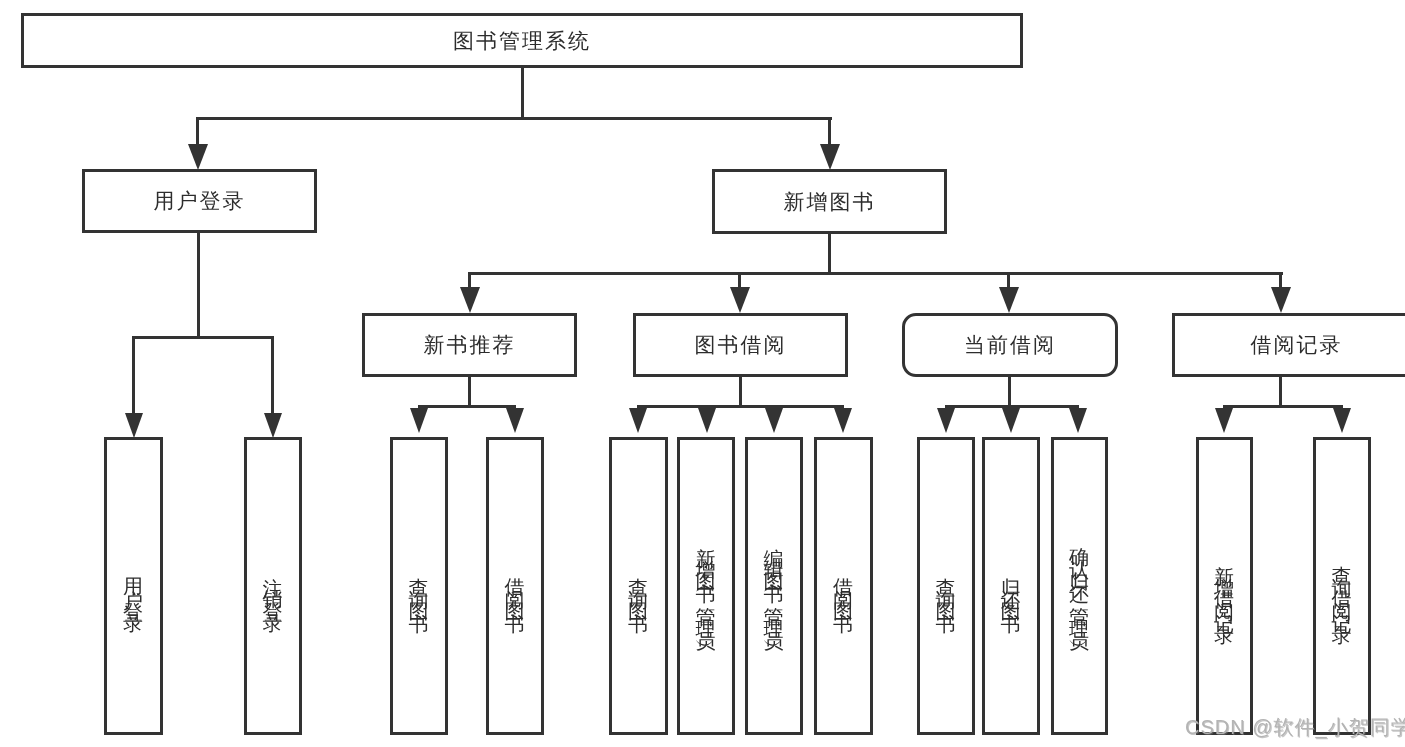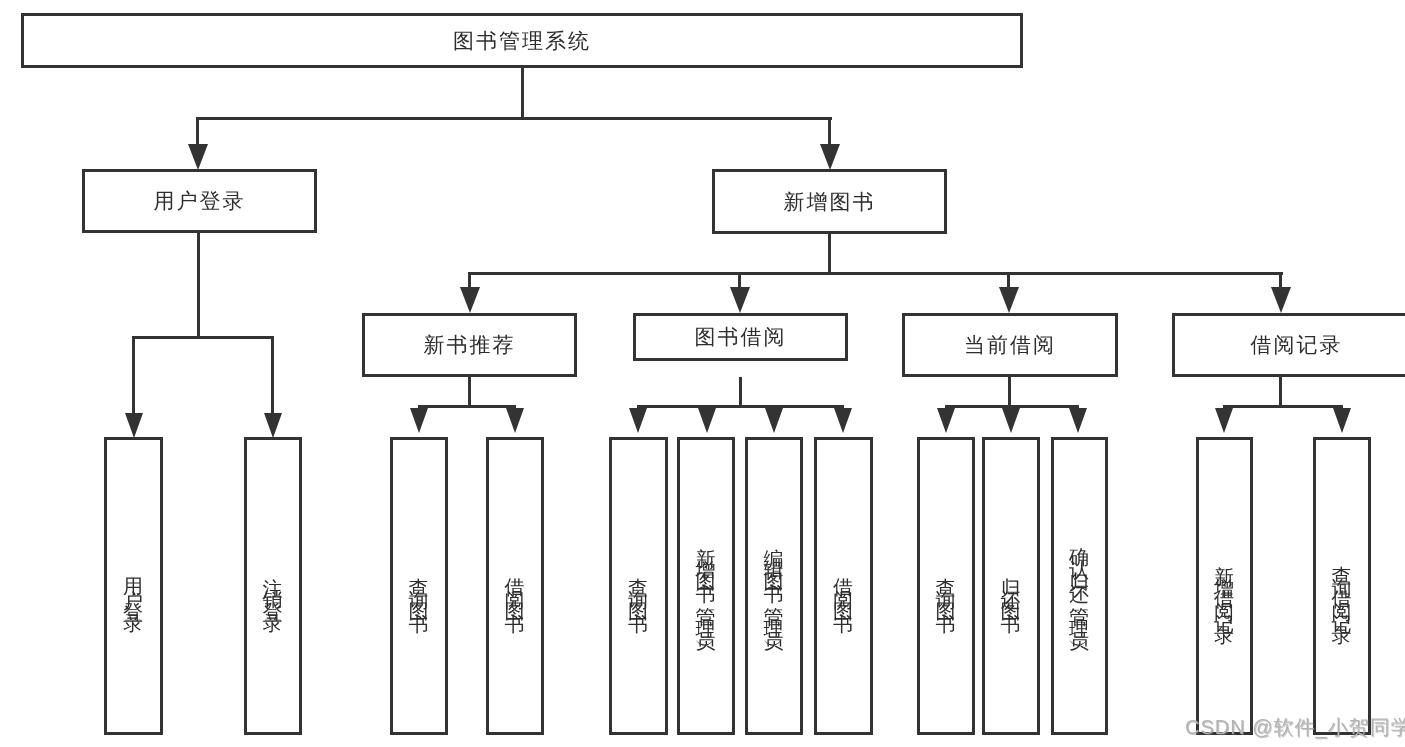--- a/index.html
+++ b/index.html
@@ -80,24 +80,24 @@
   <div class="vline" style="left:738px;top:272px;height:16px;"></div>
   <div class="tri" style="left:730px;top:287px;"></div>
   <div class="vline" style="left:1007px;top:272px;height:16px;"></div>
   <div class="tri" style="left:999px;top:287px;"></div>
   <div class="vline" style="left:1279px;top:272px;height:16px;"></div>
   <div class="tri" style="left:1271px;top:287px;"></div>
 
   <div class="box" style="left:362px;top:313px;width:215px;height:64px;">
     <span class="hlabel">新书推荐</span>
   </div>
-  <div class="box" style="left:633px;top:313px;width:215px;height:48px;">
+  <div class="box" style="left:633px;top:313px;width:215px;height:64px;">
     <span class="hlabel">图书借阅</span>
   </div>
-  <div class="box" style="left:902px;top:313px;width:216px;height:64px;">
+  <div class="box" style="left:902px;top:313px;width:216px;height:64px;border-radius:14px;">
     <span class="hlabel">当前借阅</span>
   </div>
   <div class="box" style="left:1172px;top:313px;width:249px;height:64px;">
     <span class="hlabel">借阅记录</span>
   </div>
 
   <div class="vline" style="left:468px;top:377px;height:29px;"></div>
   <div class="hline" style="left:418px;top:405px;width:98px;"></div>
   <div class="tri sm" style="left:410px;top:408px;"></div>
   <div class="tri sm" style="left:506px;top:408px;"></div>

